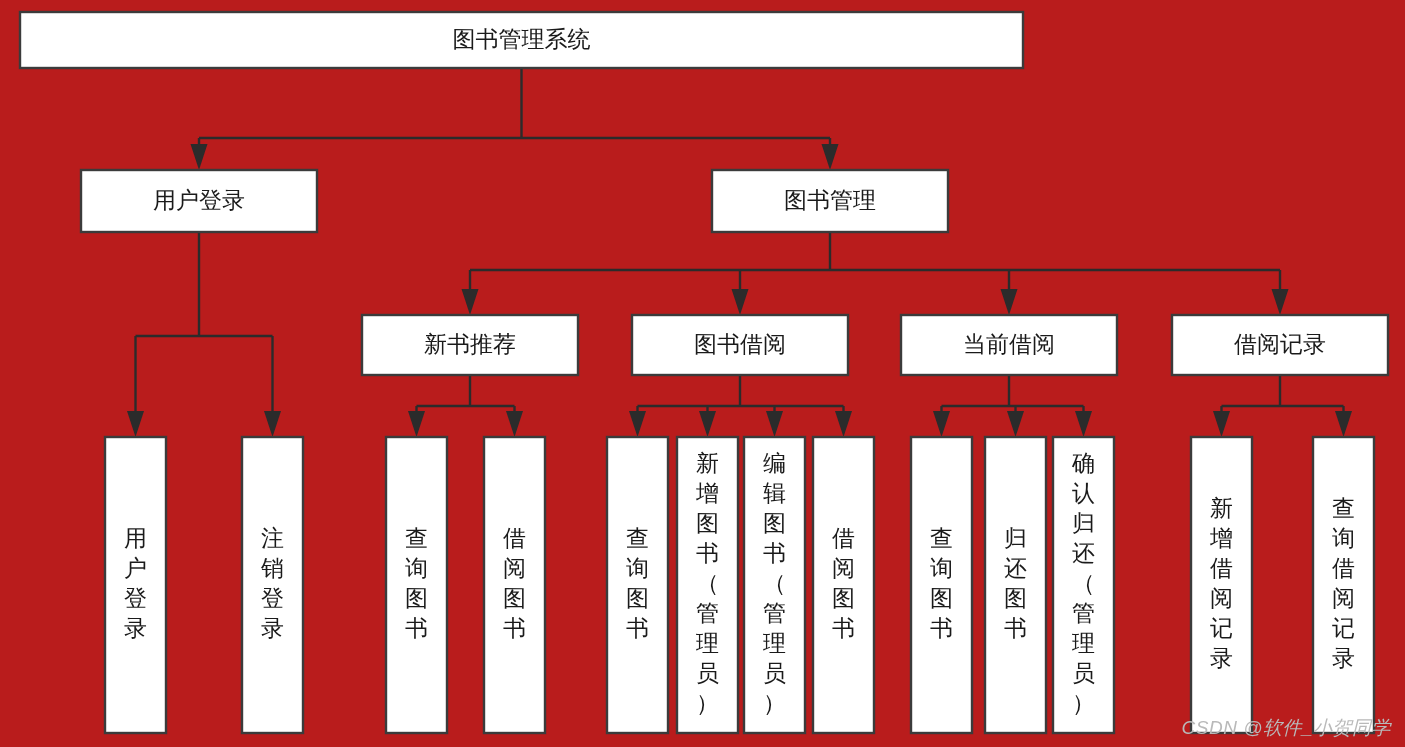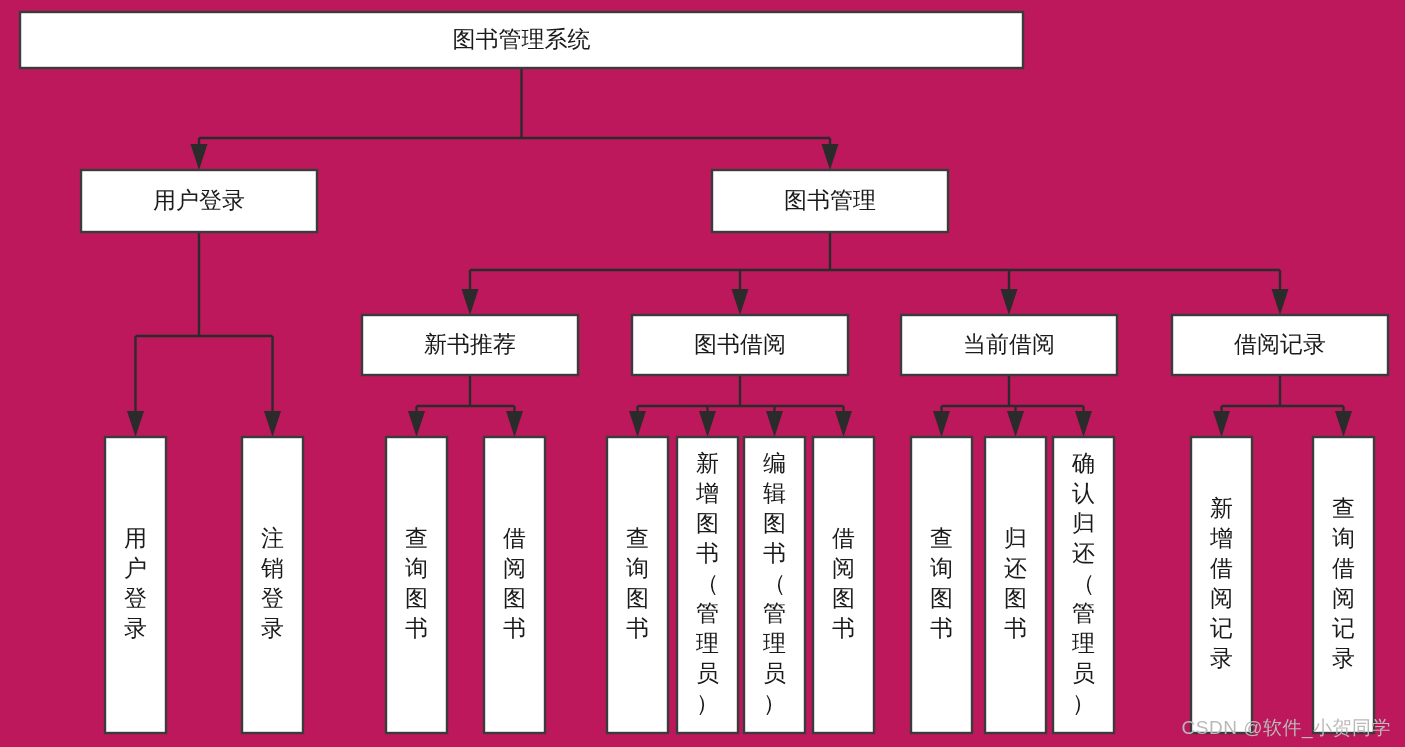--- a/index.html
+++ b/index.html
@@ -8,21 +8,21 @@
     padding: 0;
     background: #ffffff;
   }
   body {
     font-family: "Liberation Sans", "DejaVu Sans", sans-serif;
   }
   #diagram-root {
     position: relative;
     width: 1405px;
     height: 747px;
-    background: #be185d;
+    background: #b91c1c;
     overflow: hidden;
   }
   svg.diagram-canvas {
     position: absolute;
     top: 0;
     left: 0;
     width: 1405px;
     height: 747px;
   }
   .node-box {
@@ -57,20 +57,21 @@
     position: absolute;
     right: 14px;
     bottom: 6px;
     font-family: "Liberation Sans", "DejaVu Sans", sans-serif;
     font-size: 19px;
     color: #b9b9b9;
     letter-spacing: 0.5px;
     white-space: nowrap;
     pointer-events: none;
     user-select: none;
+    font-style: italic;
   }
 </style>
 </head>
 <body>
 
 <div id="diagram-root">
   <svg class="diagram-canvas" viewBox="0 0 1405 747">
     <g id="connector-layer">
         <path d="M 521.5 68 L 521.5 138" class="connector"></path>
         <path d="M 199 138 L 830 138" class="connector"></path>

